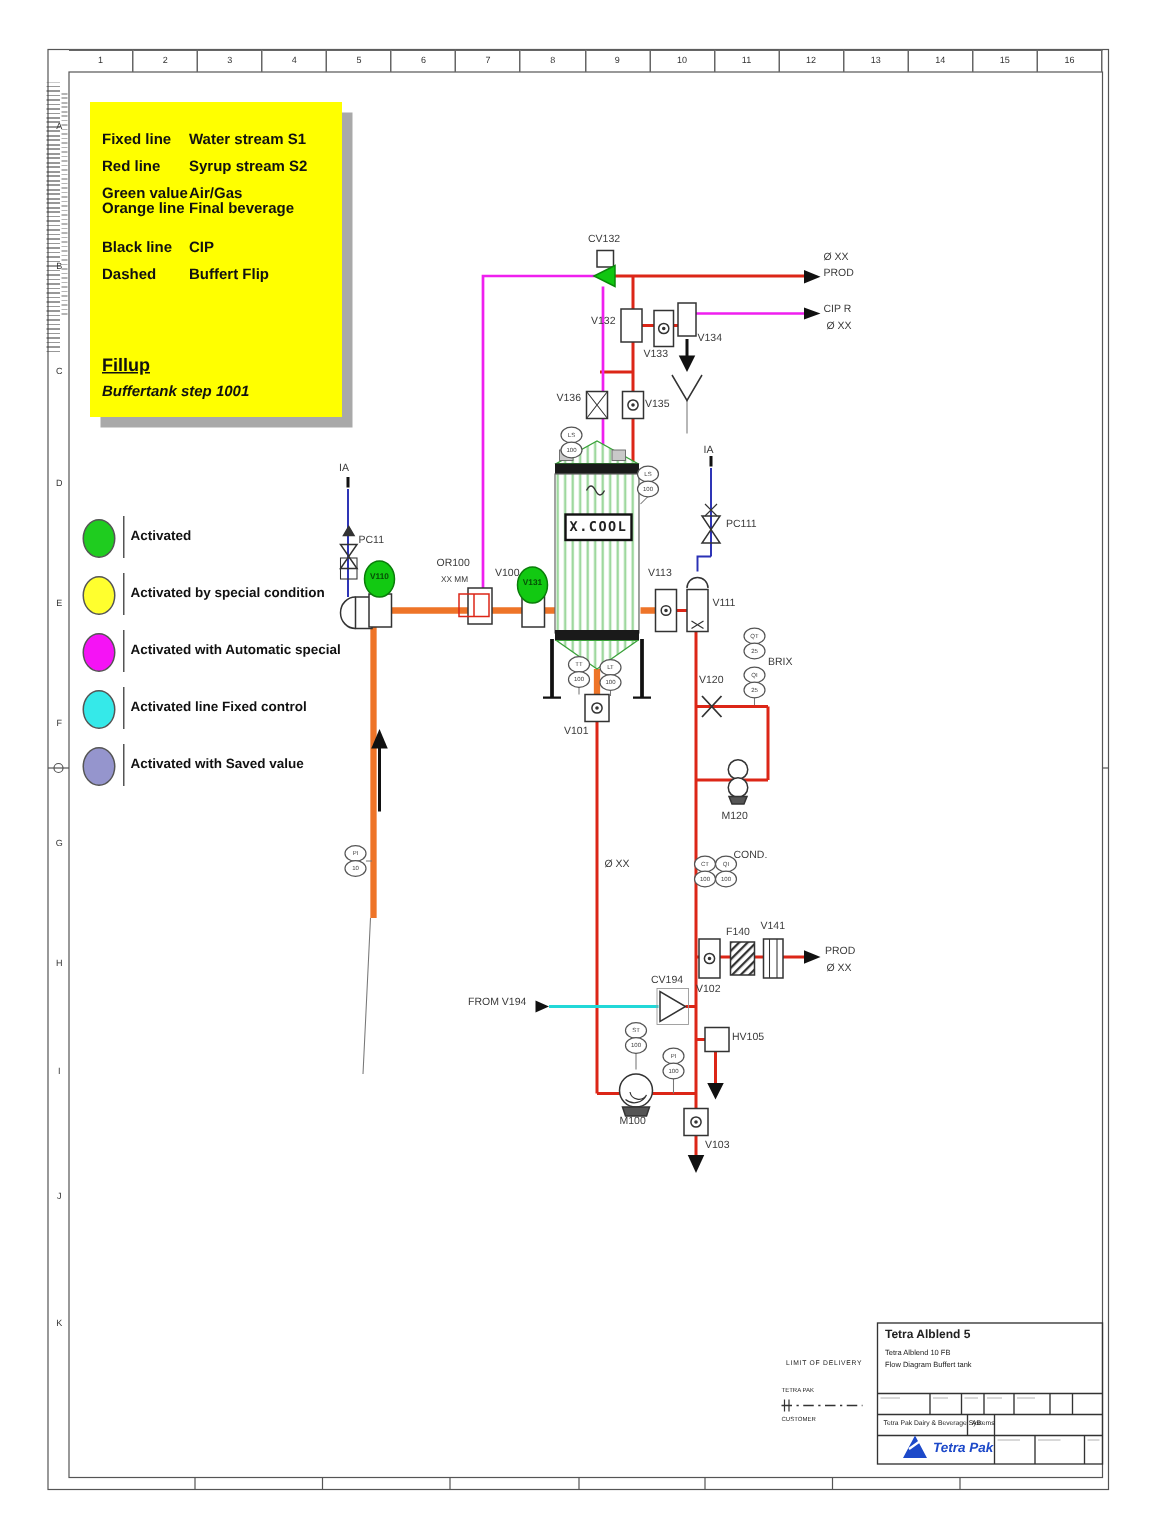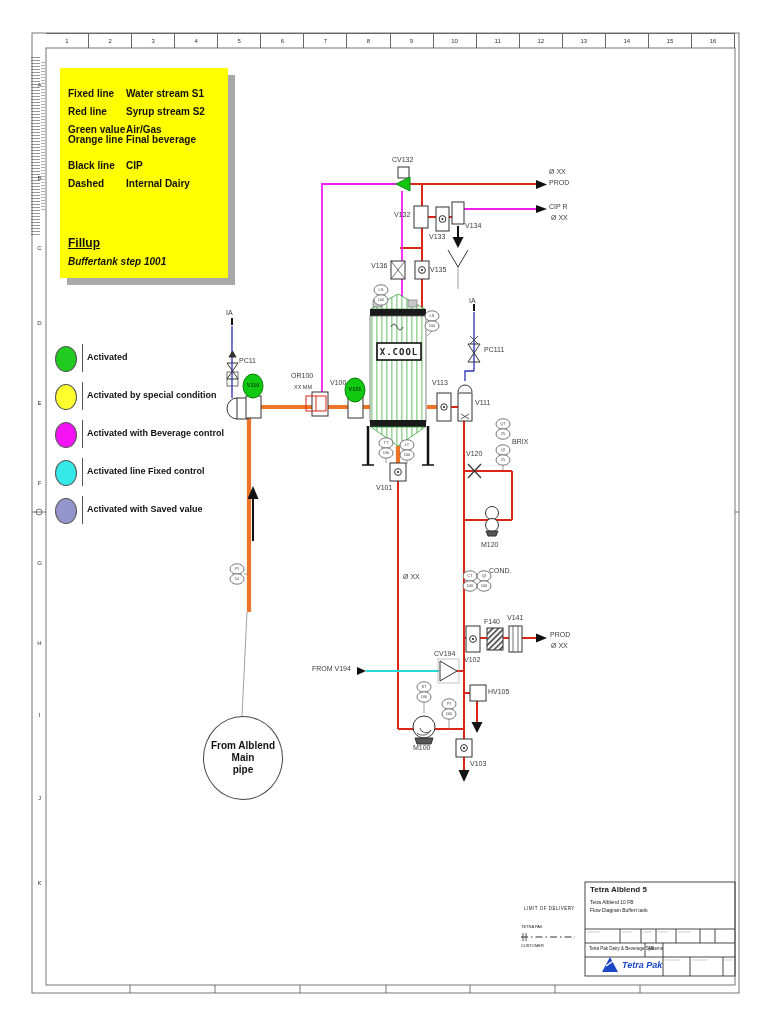--- a/index.html
+++ b/index.html
@@ -309,40 +309,40 @@
     <div class="yrow" style="top:66px">
       <span class="c1">Orange line</span>
       <span class="c2">Final beverage</span>
       </div>
     <div class="yrow" style="top:92px">
       <span class="c1">Black line</span>
       <span class="c2">CIP</span>
       </div>
     <div class="yrow" style="top:110px">
       <span class="c1">Dashed</span>
-      <span class="c2">Internal Dairy</span>
+      <span class="c2">Buffert Flip</span>
       </div>
     <div class="yfill">Fillup</div>
     <div class="ysub">Buffertank step 1001</div>
   </div>
 
   <div class="stitem" style="top:346px">
     <span class="dot" style="background: rgb(31, 204, 31);"></span>
     <span class="stbar"></span>
     <span class="stlabel">Activated</span>
   </div>
   <div class="stitem" style="top:384px">
     <span class="dot" style="background: rgb(255, 255, 46);"></span>
     <span class="stbar"></span>
     <span class="stlabel">Activated by special condition</span>
   </div>
   <div class="stitem" style="top:422px">
     <span class="dot" style="background: rgb(245, 19, 245);"></span>
     <span class="stbar"></span>
-    <span class="stlabel">Activated with Beverage control</span>
+    <span class="stlabel">Activated with Automatic special</span>
   </div>
   <div class="stitem" style="top:460px">
     <span class="dot" style="background: rgb(53, 233, 233);"></span>
     <span class="stbar"></span>
     <span class="stlabel">Activated line Fixed control</span>
   </div>
   <div class="stitem" style="top:498px">
     <span class="dot" style="background: rgb(149, 149, 205);"></span>
     <span class="stbar"></span>
     <span class="stlabel">Activated with Saved value</span>
@@ -403,24 +403,20 @@
   <div class="bt" style="left:462px;top:583px">100</div>
   <div class="bt" style="left:476px;top:573px">QI</div>
   <div class="bt" style="left:476px;top:583px">100</div>
   <div class="bt" style="left:416px;top:684px">ST</div>
   <div class="bt" style="left:416px;top:694px">100</div>
   <div class="bt" style="left:441px;top:701px">PI</div>
   <div class="bt" style="left:441px;top:711px">100</div>
   <div class="bt" style="left:229px;top:566px">PI</div>
   <div class="bt" style="left:229px;top:576px">10</div>
 
-  <div class="mainpipe">
-    <span>From Alblend Main</span>
-    <span>pipe</span>
-  </div>
 
   <div class="tb" style="left:524px;top:906px;font-size:4.5px;letter-spacing:.5px">LIMIT OF DELIVERY</div>
   <div class="tb" style="left:521px;top:924px;font-size:4px">TETRA PAK</div>
   <div class="tb" style="left:521px;top:943px;font-size:4px">CUSTOMER</div>
 
   <div class="tb" style="left:590px;top:885px;font-size:8px;font-weight:bold">Tetra Alblend 5</div>
   <div class="tb" style="left:590px;top:899px;font-size:5px">Tetra Alblend 10  FB</div>
   <div class="tb" style="left:590px;top:907px;font-size:5px">Flow Diagram Buffert tank</div>
   <div class="tb" style="left:589px;top:946px;font-size:4.5px">Tetra Pak Dairy &amp; Beverage Systems</div>
   <div class="tb" style="left:648px;top:946px;font-size:4.5px">AB</div>

